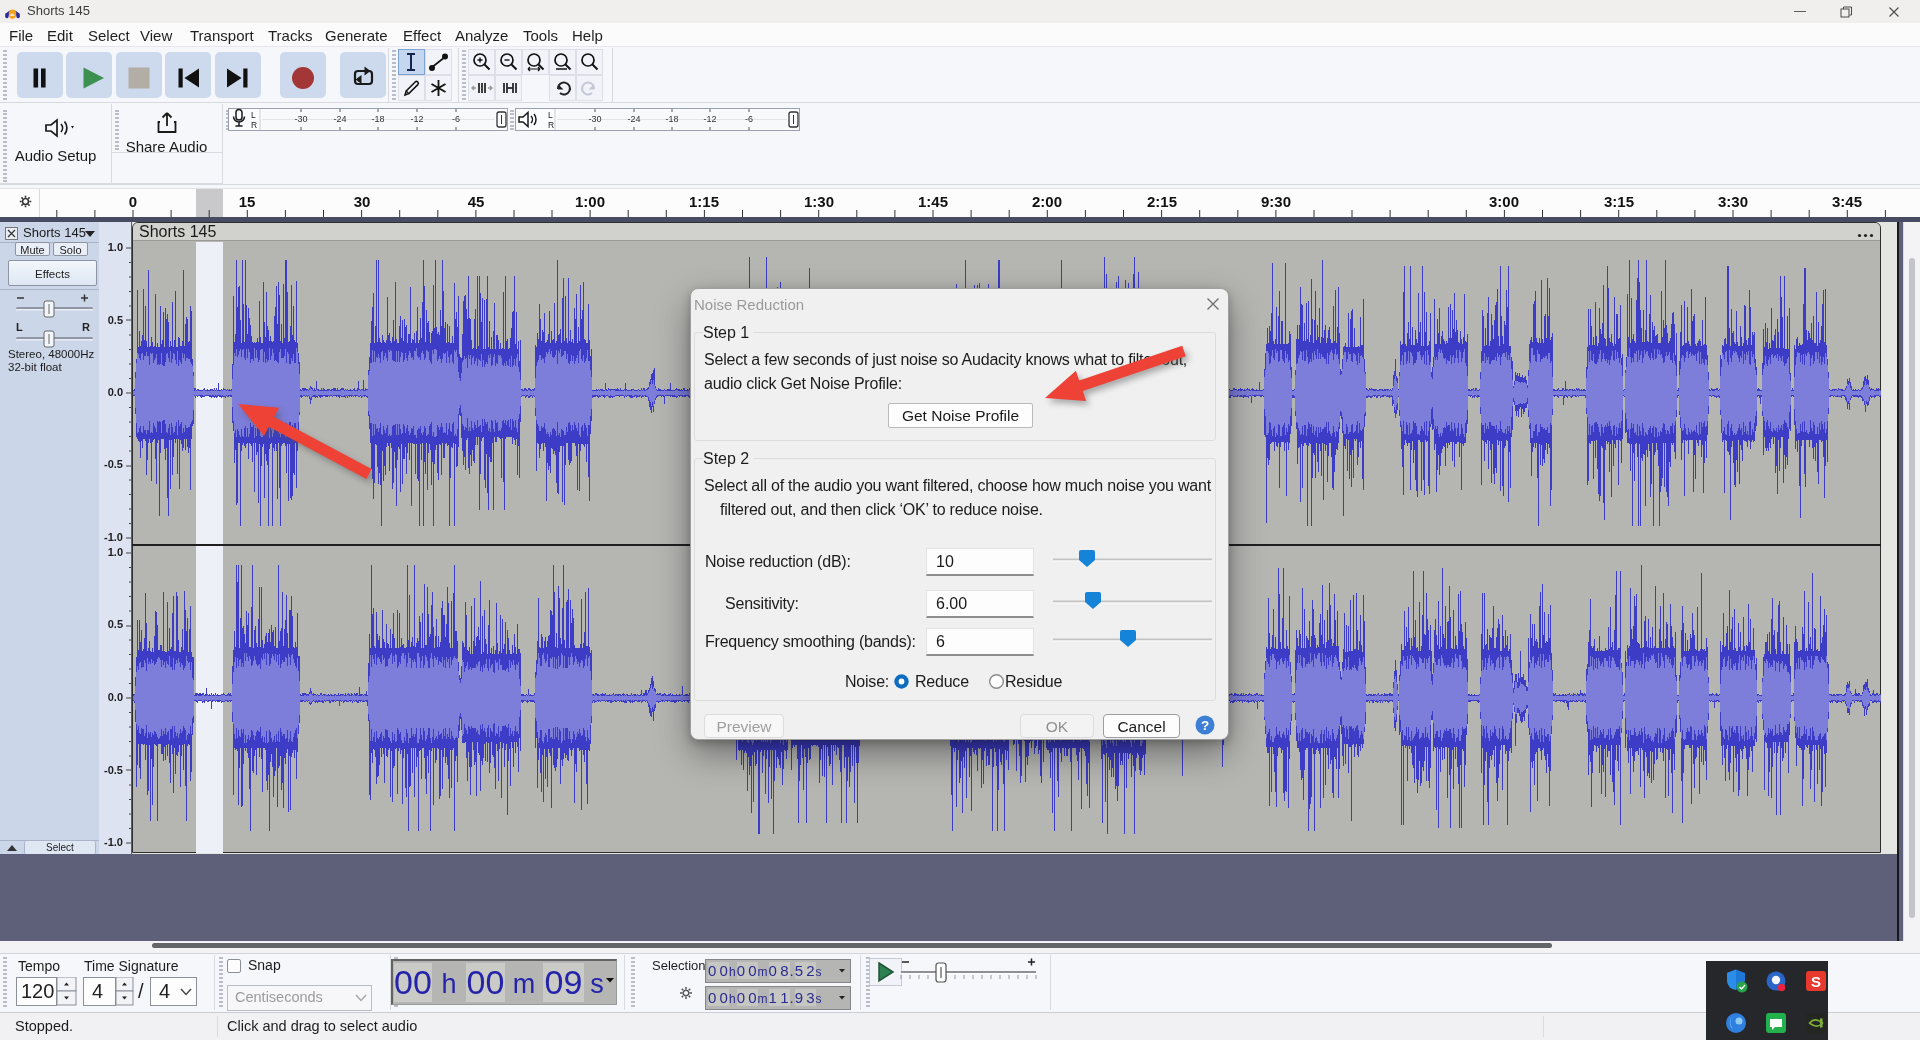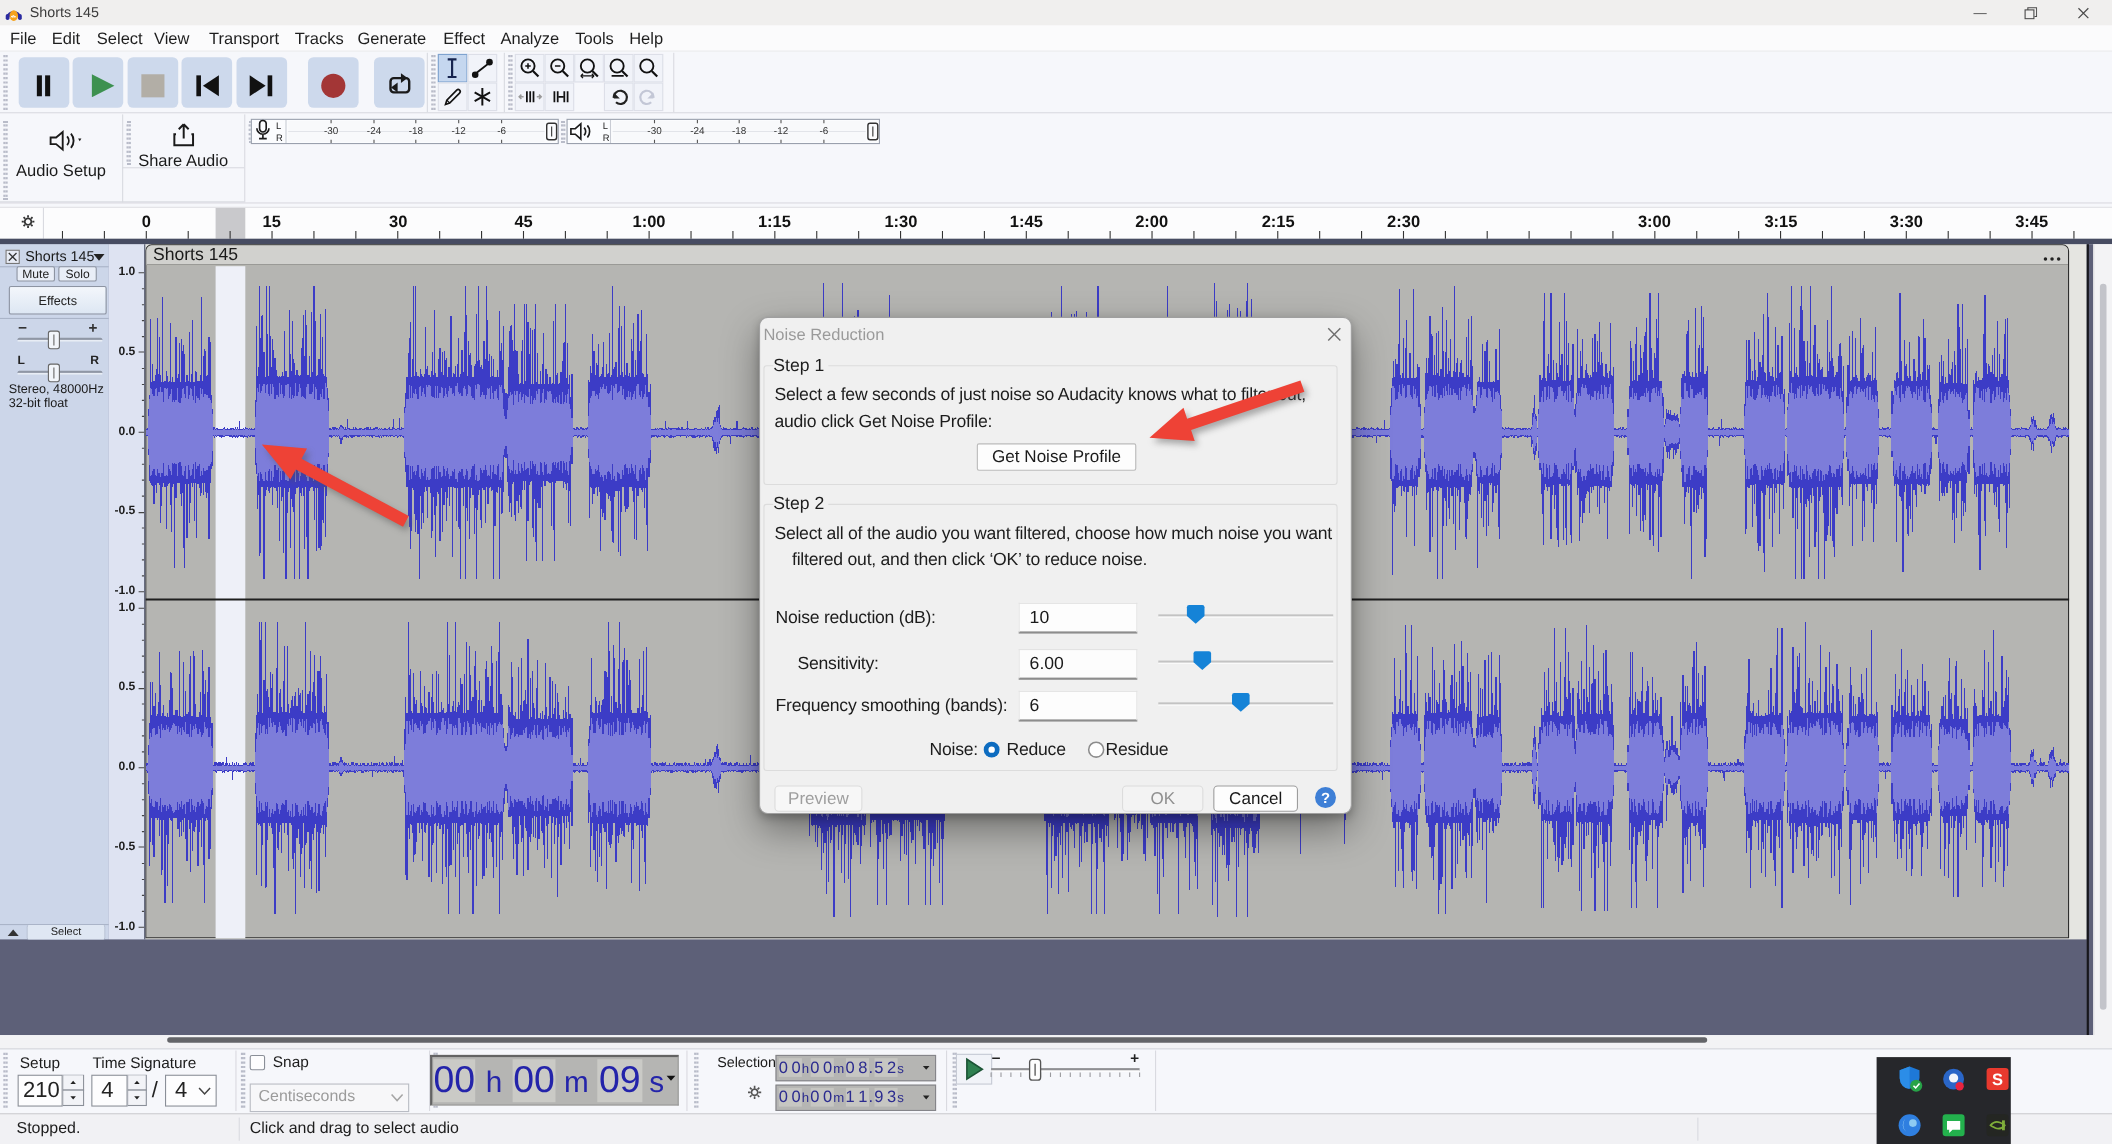--- a/index.html
+++ b/index.html
@@ -264,21 +264,21 @@
 <div class="rlab" style="left:103px;">0</div>
 <div class="rlab" style="left:217px;">15</div>
 <div class="rlab" style="left:332px;">30</div>
 <div class="rlab" style="left:446px;">45</div>
 <div class="rlab" style="left:560px;">1:00</div>
 <div class="rlab" style="left:674px;">1:15</div>
 <div class="rlab" style="left:789px;">1:30</div>
 <div class="rlab" style="left:903px;">1:45</div>
 <div class="rlab" style="left:1017px;">2:00</div>
 <div class="rlab" style="left:1132px;">2:15</div>
-<div class="rlab" style="left:1246px;">2:30</div>
+<div class="rlab" style="left:1246px;">9:30</div>
 <div class="rlab" style="left:1360px;margin-top:40px;">2:45</div>
 <div class="rlab" style="left:1474px;">3:00</div>
 <div class="rlab" style="left:1589px;">3:15</div>
 <div class="rlab" style="left:1703px;">3:30</div>
 <div class="rlab" style="left:1817px;">3:45</div>
 <div class="abs" id="navy"></div>
 <div class="abs" id="trackarea">
     <div class="abs" id="wavebg"></div>
     <div class="abs" style="left:0px;top:0px;width:1749px;height:631px;background:#b5b5b2;border:1px solid #2e2e2e;border-radius:6px 6px 0 0;overflow:hidden;margin-left:132px;">
       <div class="abs" style="left:0px;top:0px;width:1749px;height:18px;background:#d1d1ce;border-bottom:1px solid #9a9a97;"></div>
@@ -366,23 +366,23 @@
 <div class="grip" style="left:3px;top:957px;height:50px;"></div>
 <div class="grip" style="left:219px;top:957px;height:50px;"></div>
 <div class="grip" style="left:394px;top:957px;height:50px;"></div>
 <div class="grip" style="left:631px;top:957px;height:50px;"></div>
 <div class="grip" style="left:866px;top:957px;height:50px;"></div>
 <div class="sep" style="left:214px;top:955px;height:55px;"></div>
 <div class="sep" style="left:390px;top:955px;height:55px;"></div>
 <div class="sep" style="left:624px;top:955px;height:55px;"></div>
 <div class="sep" style="left:860px;top:955px;height:55px;"></div>
 <div class="sep" style="left:1050px;top:955px;height:55px;"></div>
-<div class="slabel" style="left:18px;top:958px;">Setup</div>
+<div class="slabel" style="left:18px;top:958px;">Tempo</div>
 <div class="slabel" style="left:84px;top:958px;">Time Signature</div>
-<div class="spinbox" style="left:16px;top:977px;width:41px;height:29px;line-height:27px;padding-left:4px;">210</div>
+<div class="spinbox" style="left:16px;top:977px;width:41px;height:29px;line-height:27px;padding-left:4px;">120</div>
 <svg class="abs" style="left:57px;top:977px" width="20" height="29">
     <rect x="0" y="0" width="19" height="14" fill="#f2f3f7" stroke="#8a8f98" stroke-width="1"></rect>
     <rect x="0" y="14" width="19" height="14" fill="#f2f3f7" stroke="#8a8f98" stroke-width="1"></rect>
     <path d="M7 8.5 L9.5 5.5 L12 8.5 Z" fill="#222"></path>
     <path d="M7 19.5 L12 19.5 L9.5 22.5 Z" fill="#222"></path>
   </svg>
 <div class="spinbox" style="left:83px;top:977px;width:33px;height:29px;line-height:27px;padding-left:8px;">4</div>
 <svg class="abs" style="left:116px;top:977px" width="18" height="29">
     <rect x="0" y="0" width="17" height="14" fill="#f2f3f7" stroke="#8a8f98" stroke-width="1"></rect>
     <rect x="0" y="14" width="17" height="14" fill="#f2f3f7" stroke="#8a8f98" stroke-width="1"></rect>

